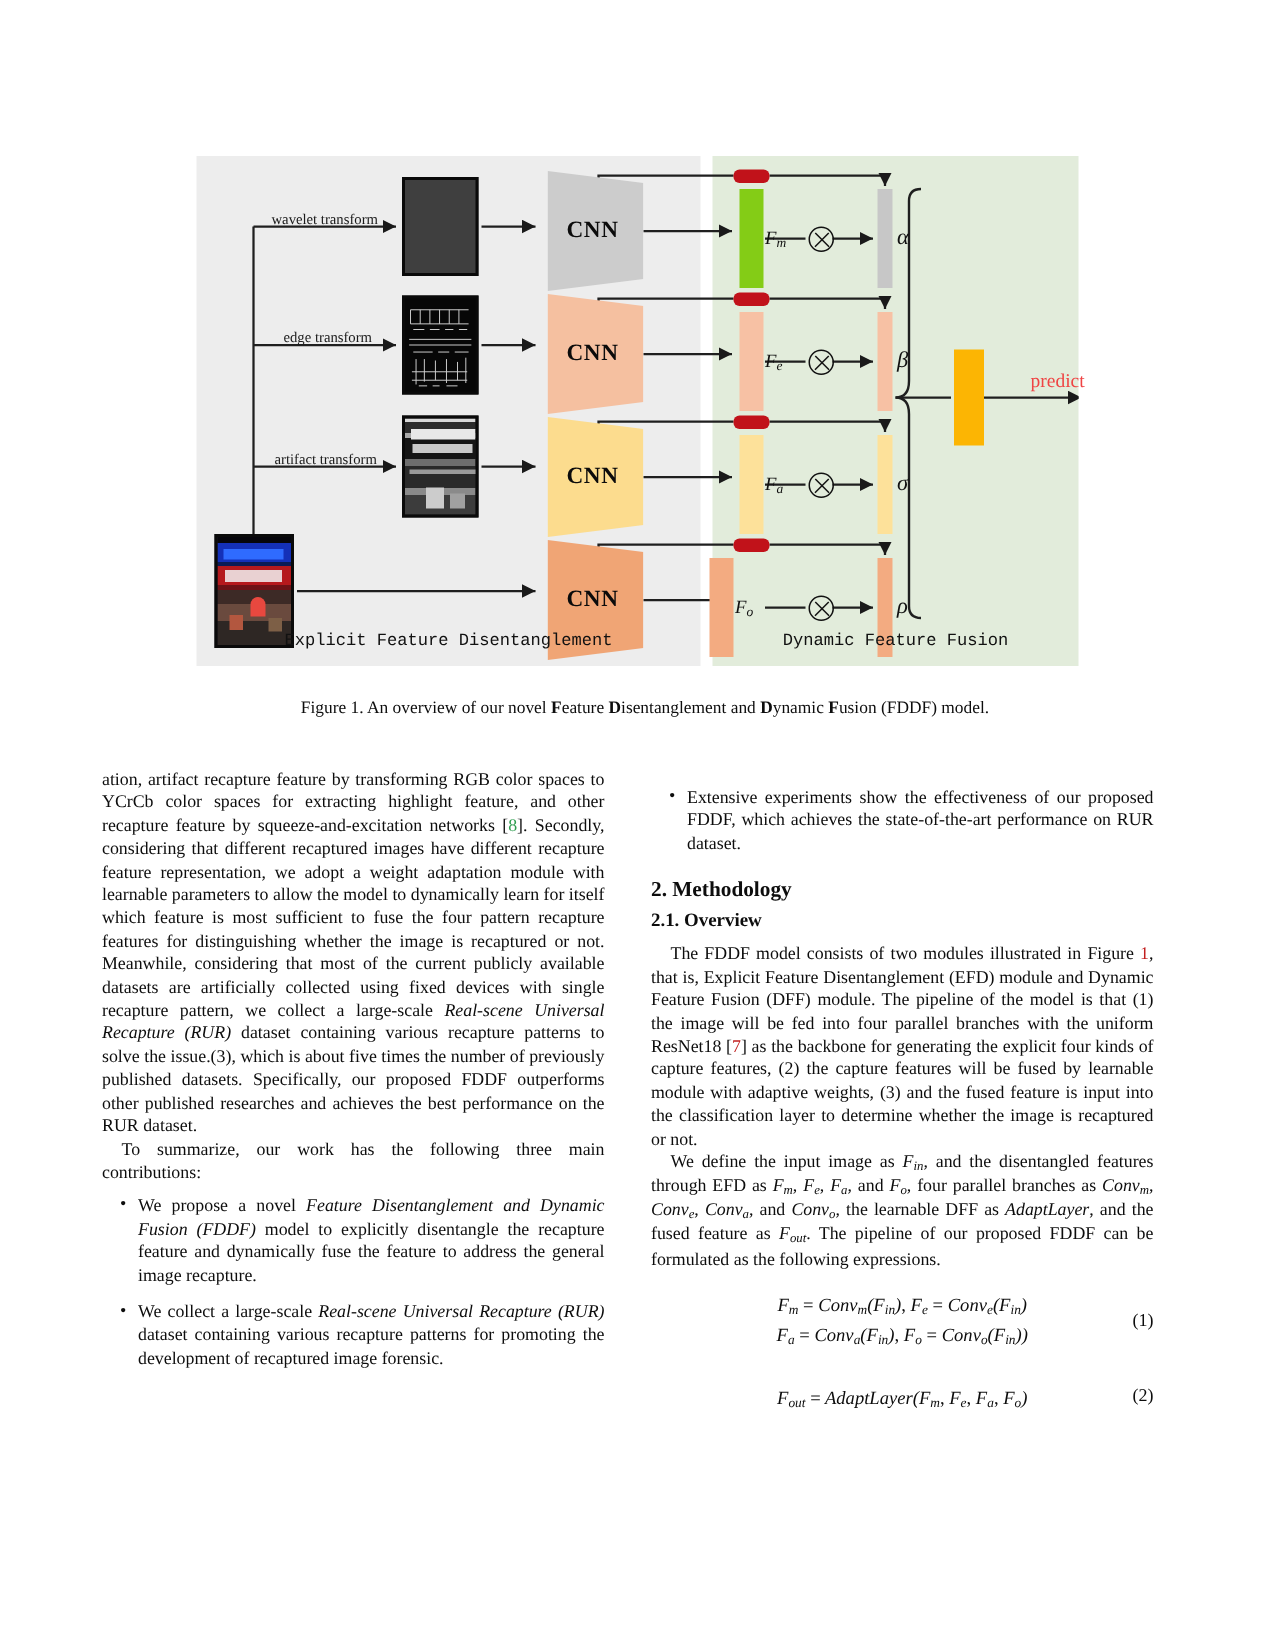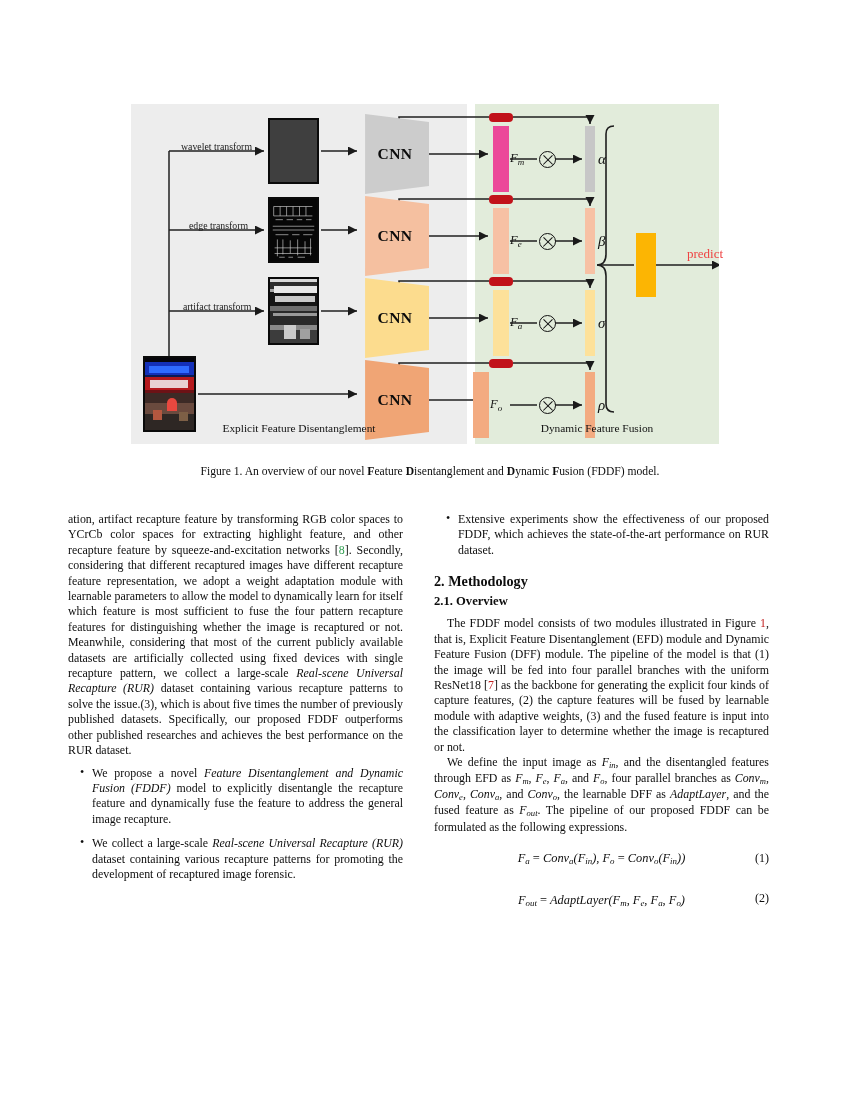--- a/index.html
+++ b/index.html
@@ -12,21 +12,21 @@
   }
   .page{position:absolute;left:0;top:0;width:850px;height:1100px;}
 
   
   #figure-block{position:absolute;left:131px;top:104px;width:588px;height:381px;border-radius:14px;}
   .fig-canvas{position:absolute;left:0;top:0;width:588px;height:340px;}
   .panel-efd{position:absolute;left:0;top:0;width:336px;height:340px;background:#ededed;}
   .panel-dff{position:absolute;left:344px;top:0;width:244px;height:340px;background:#e2ecdb;}
 
   .panel-caption{
-    position:absolute;text-align:center;font-family:Liberation Serif, serif;
+    position:absolute;text-align:center;font-family:Liberation Mono, monospace;
     font-size:11.4px;color:#111;white-space:nowrap;
   }
   #efd-caption{left:0;top:318px;width:336px;}
   #dff-caption{left:344px;top:318px;width:244px;}
 
   
   .thumb{position:absolute;border:2.5px solid #0a0a0a;box-sizing:border-box;}
   #thumb-wavelet{left:137px;top:14px;width:51px;height:66px;background:#3f3f3f;}
   #thumb-edge{left:137px;top:93px;width:51px;height:66px;background:#070707;overflow:hidden;}
   #thumb-artifact{left:137px;top:173px;width:51px;height:68px;background:#1a1a1a;overflow:hidden;}
@@ -56,21 +56,21 @@
      letter-spacing:.4px;}
   #cnn-1{left:230px;top:10px;}   #cnn-1 .shape{background:#cccccc;}
   #cnn-2{left:230px;top:92px;}   #cnn-2 .shape{background:#f5c0a0;}
   #cnn-3{left:230px;top:174px;}  #cnn-3 .shape{background:#fcdc8e;}
   #cnn-4{left:230px;top:256px;}  #cnn-4 .shape{background:#f0a575;}
 
   
   .fbar{position:absolute;width:16px;height:66px;}
   .fbar .flabel{position:absolute;left:17px;top:50%;transform:translateY(-50%);
     font-family:"Liberation Serif",serif;font-style:italic;font-size:12.5px;color:#111;white-space:nowrap;}
-  #fbar-1{left:362px;top:22px;background:#ec4899;}
+  #fbar-1{left:362px;top:22px;background:#84cc16;}
   #fbar-2{left:362px;top:104px;background:#f7c1a4;}
   #fbar-3{left:362px;top:186px;background:#fde19a;}
   #fbar-4{left:342px;top:268px;background:#f3ab81;}
 
   
   .wbar{position:absolute;width:10px;height:66px;}
   .wbar .wlabel{position:absolute;left:13px;top:50%;transform:translateY(-50%);
     font-family:"Liberation Serif",serif;font-style:italic;font-size:15px;color:#111;}
   #wbar-1{left:454px;top:22px;background:#c7c7c7;}
   #wbar-2{left:454px;top:104px;background:#f7c1a4;}
@@ -298,40 +298,44 @@
     </div>
   </div>
 
   <div id="fig-caption">
     <span>Figure 1. An overview of our novel </span><span class="b">F</span><span>eature </span><span class="b">D</span><span>isentanglement and </span><span class="b">D</span><span>ynamic </span><span class="b">F</span><span>usion (FDDF) model.</span>
   </div>
 
   <div class="col" id="col-left">
     <p class="para noindent"><span>ation, artifact recapture feature by transforming RGB color spaces to YCrCb color spaces for extracting highlight feature, and other recapture feature by squeeze-and-excitation networks [</span><span class="cite-green">8</span><span>]. Secondly, considering that different recaptured images have different recapture feature representation, we adopt a weight adaptation module with learnable parameters to allow the model to dynamically learn for itself which feature is most sufficient to fuse the four pattern recapture features for distinguishing whether the image is recaptured or not. Meanwhile, considering that most of the current publicly available datasets are artificially collected using fixed devices with single recapture pattern, we collect a large-scale </span><span class="it">Real-scene Universal Recapture (RUR)</span><span> dataset containing various recapture patterns to solve the issue.(3), which is about five times the number of previously published datasets. Specifically, our proposed FDDF outperforms other published researches and achieves the best performance on the RUR dataset.</span></p>
 
+    <p class="para">To summarize, our work has the following three main contributions:</p>
 
     <ul class="bullets">
       <li><span>We propose a novel </span><span class="it">Feature Disentanglement and Dynamic Fusion (FDDF)</span><span> model to explicitly disentangle the recapture feature and dynamically fuse the feature to address the general image recapture.</span></li>
       <li><span>We collect a large-scale </span><span class="it">Real-scene Universal Recapture (RUR)</span><span> dataset containing various recapture patterns for promoting the development of recaptured image forensic.</span></li>
     </ul>
   </div>
 
   <div class="col" id="col-right">
-    <ul class="bullets" style="margin-top:0;">
+    <ul class="bullets" style="margin-top:12px;">
       <li>Extensive experiments show the effectiveness of our proposed FDDF, which achieves the state-of-the-art performance on RUR dataset.</li>
     </ul>
 
     <h2 class="sec">2. Methodology</h2>
     <h3 class="subsec">2.1. Overview</h3>
 
     <p class="para"><span>The FDDF model consists of two modules illustrated in Figure </span><span class="cite-red">1</span><span>, that is, Explicit Feature Disentanglement (EFD) module and Dynamic Feature Fusion (DFF) module. The pipeline of the model is that (1) the image will be fed into four parallel branches with the uniform ResNet18 [</span><span class="cite-red">7</span><span>] as the backbone for generating the explicit four kinds of capture features, (2) the capture features will be fused by learnable module with adaptive weights, (3) and the fused feature is input into the classification layer to determine whether the image is recaptured or not.</span></p>
 
     <p class="para"><span>We define the input image as </span><span class="it">F<span class="sub">in</span></span><span>, and the disentangled features through EFD as </span><span class="it">F<span class="sub">m</span></span>, <span class="it">F<span class="sub">e</span></span>, <span class="it">F<span class="sub">a</span></span>, and <span class="it">F<span class="sub">o</span></span><span>, four parallel branches as </span><span class="it">Conv<span class="sub">m</span></span>, <span class="it">Conv<span class="sub">e</span></span>, <span class="it">Conv<span class="sub">a</span></span>, and <span class="it">Conv<span class="sub">o</span></span><span>, the learnable DFF as </span><span class="it">AdaptLayer</span><span>, and the fused feature as </span><span class="it">F<span class="sub">out</span></span><span>. The pipeline of our proposed FDDF can be formulated as the following expressions.</span></p>
 
     <div class="eq-wrap">
+      <div class="eq-line">
+        F<span class="sub">m</span> <span class="roman">=</span> Conv<span class="sub">m</span>(F<span class="sub">in</span>)<span class="roman">,</span> F<span class="sub">e</span> <span class="roman">=</span> Conv<span class="sub">e</span>(F<span class="sub">in</span>)
+      </div>
       <div class="eq-line">
         F<span class="sub">a</span> <span class="roman">=</span> Conv<span class="sub">a</span>(F<span class="sub">in</span>)<span class="roman">,</span> F<span class="sub">o</span> <span class="roman">=</span> Conv<span class="sub">o</span>(F<span class="sub">in</span>))
       </div>
       <span class="eq-num" id="eq1-num">(1)</span>
     </div>
 
     <div class="eq-wrap" style="margin-top:22px;">
       <div class="eq-line">
         F<span class="sub">out</span> <span class="roman">=</span> AdaptLayer(F<span class="sub">m</span><span class="roman">,</span> F<span class="sub">e</span><span class="roman">,</span> F<span class="sub">a</span><span class="roman">,</span> F<span class="sub">o</span>)
       </div>

